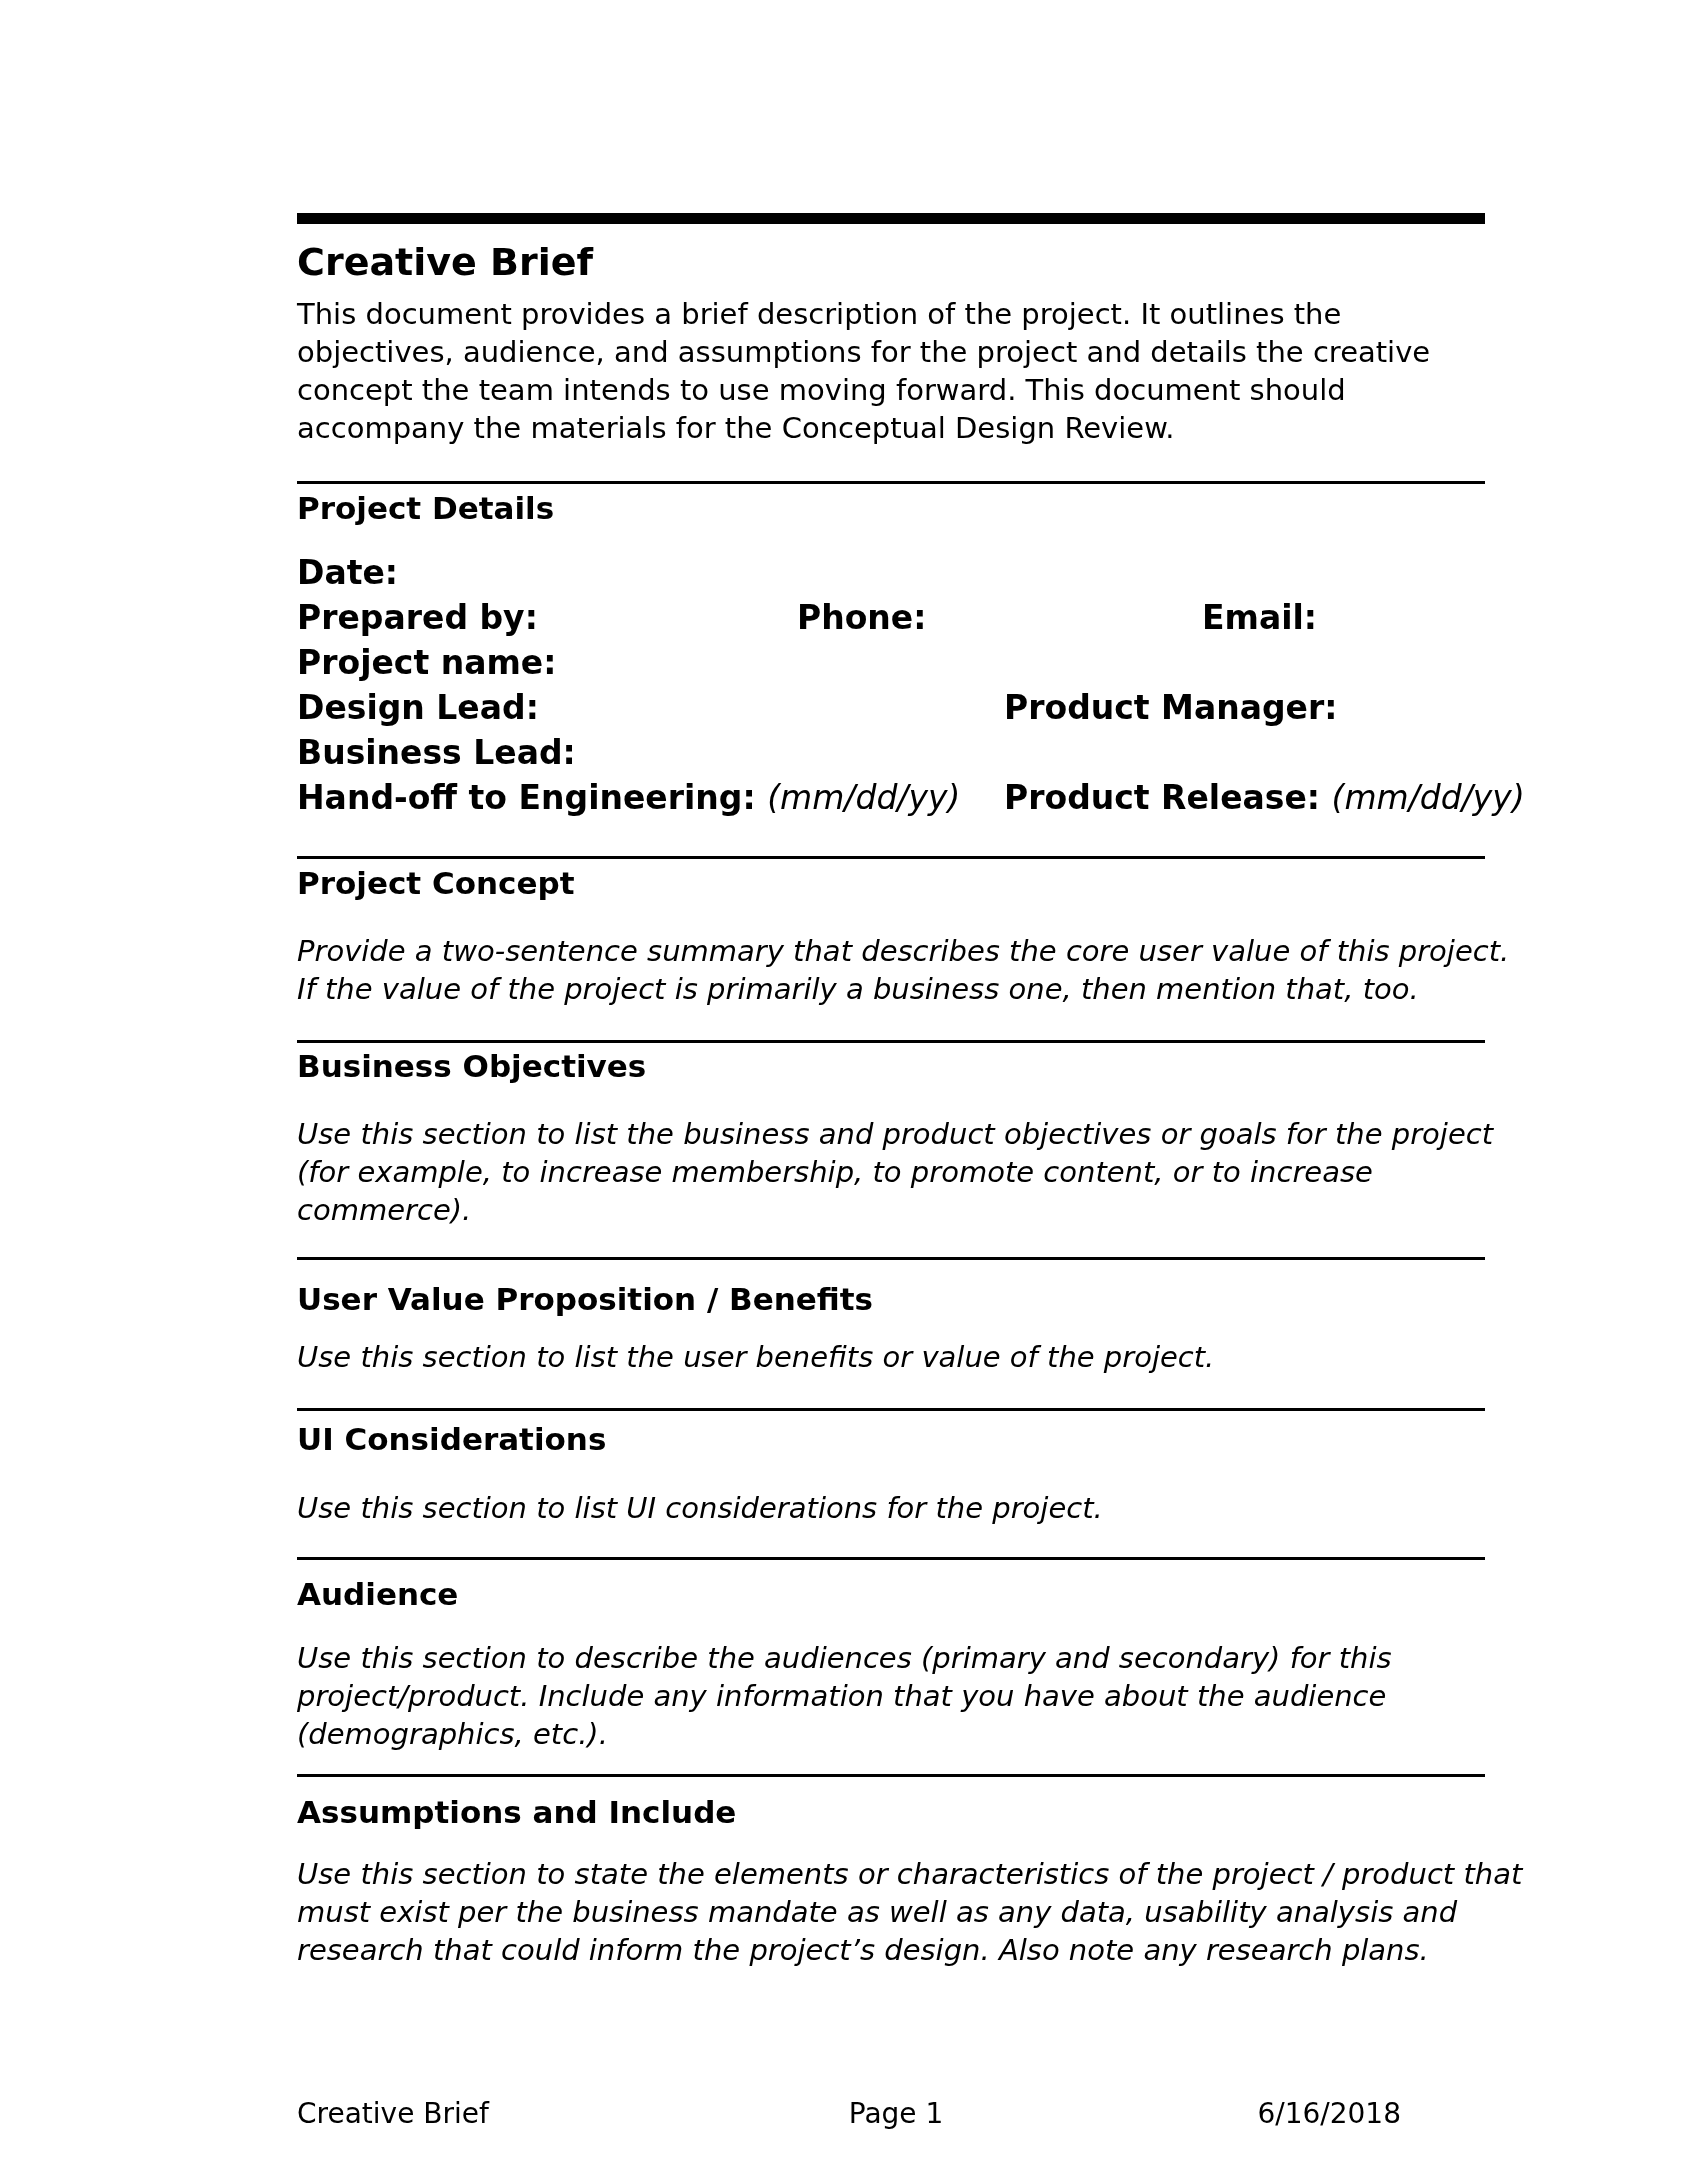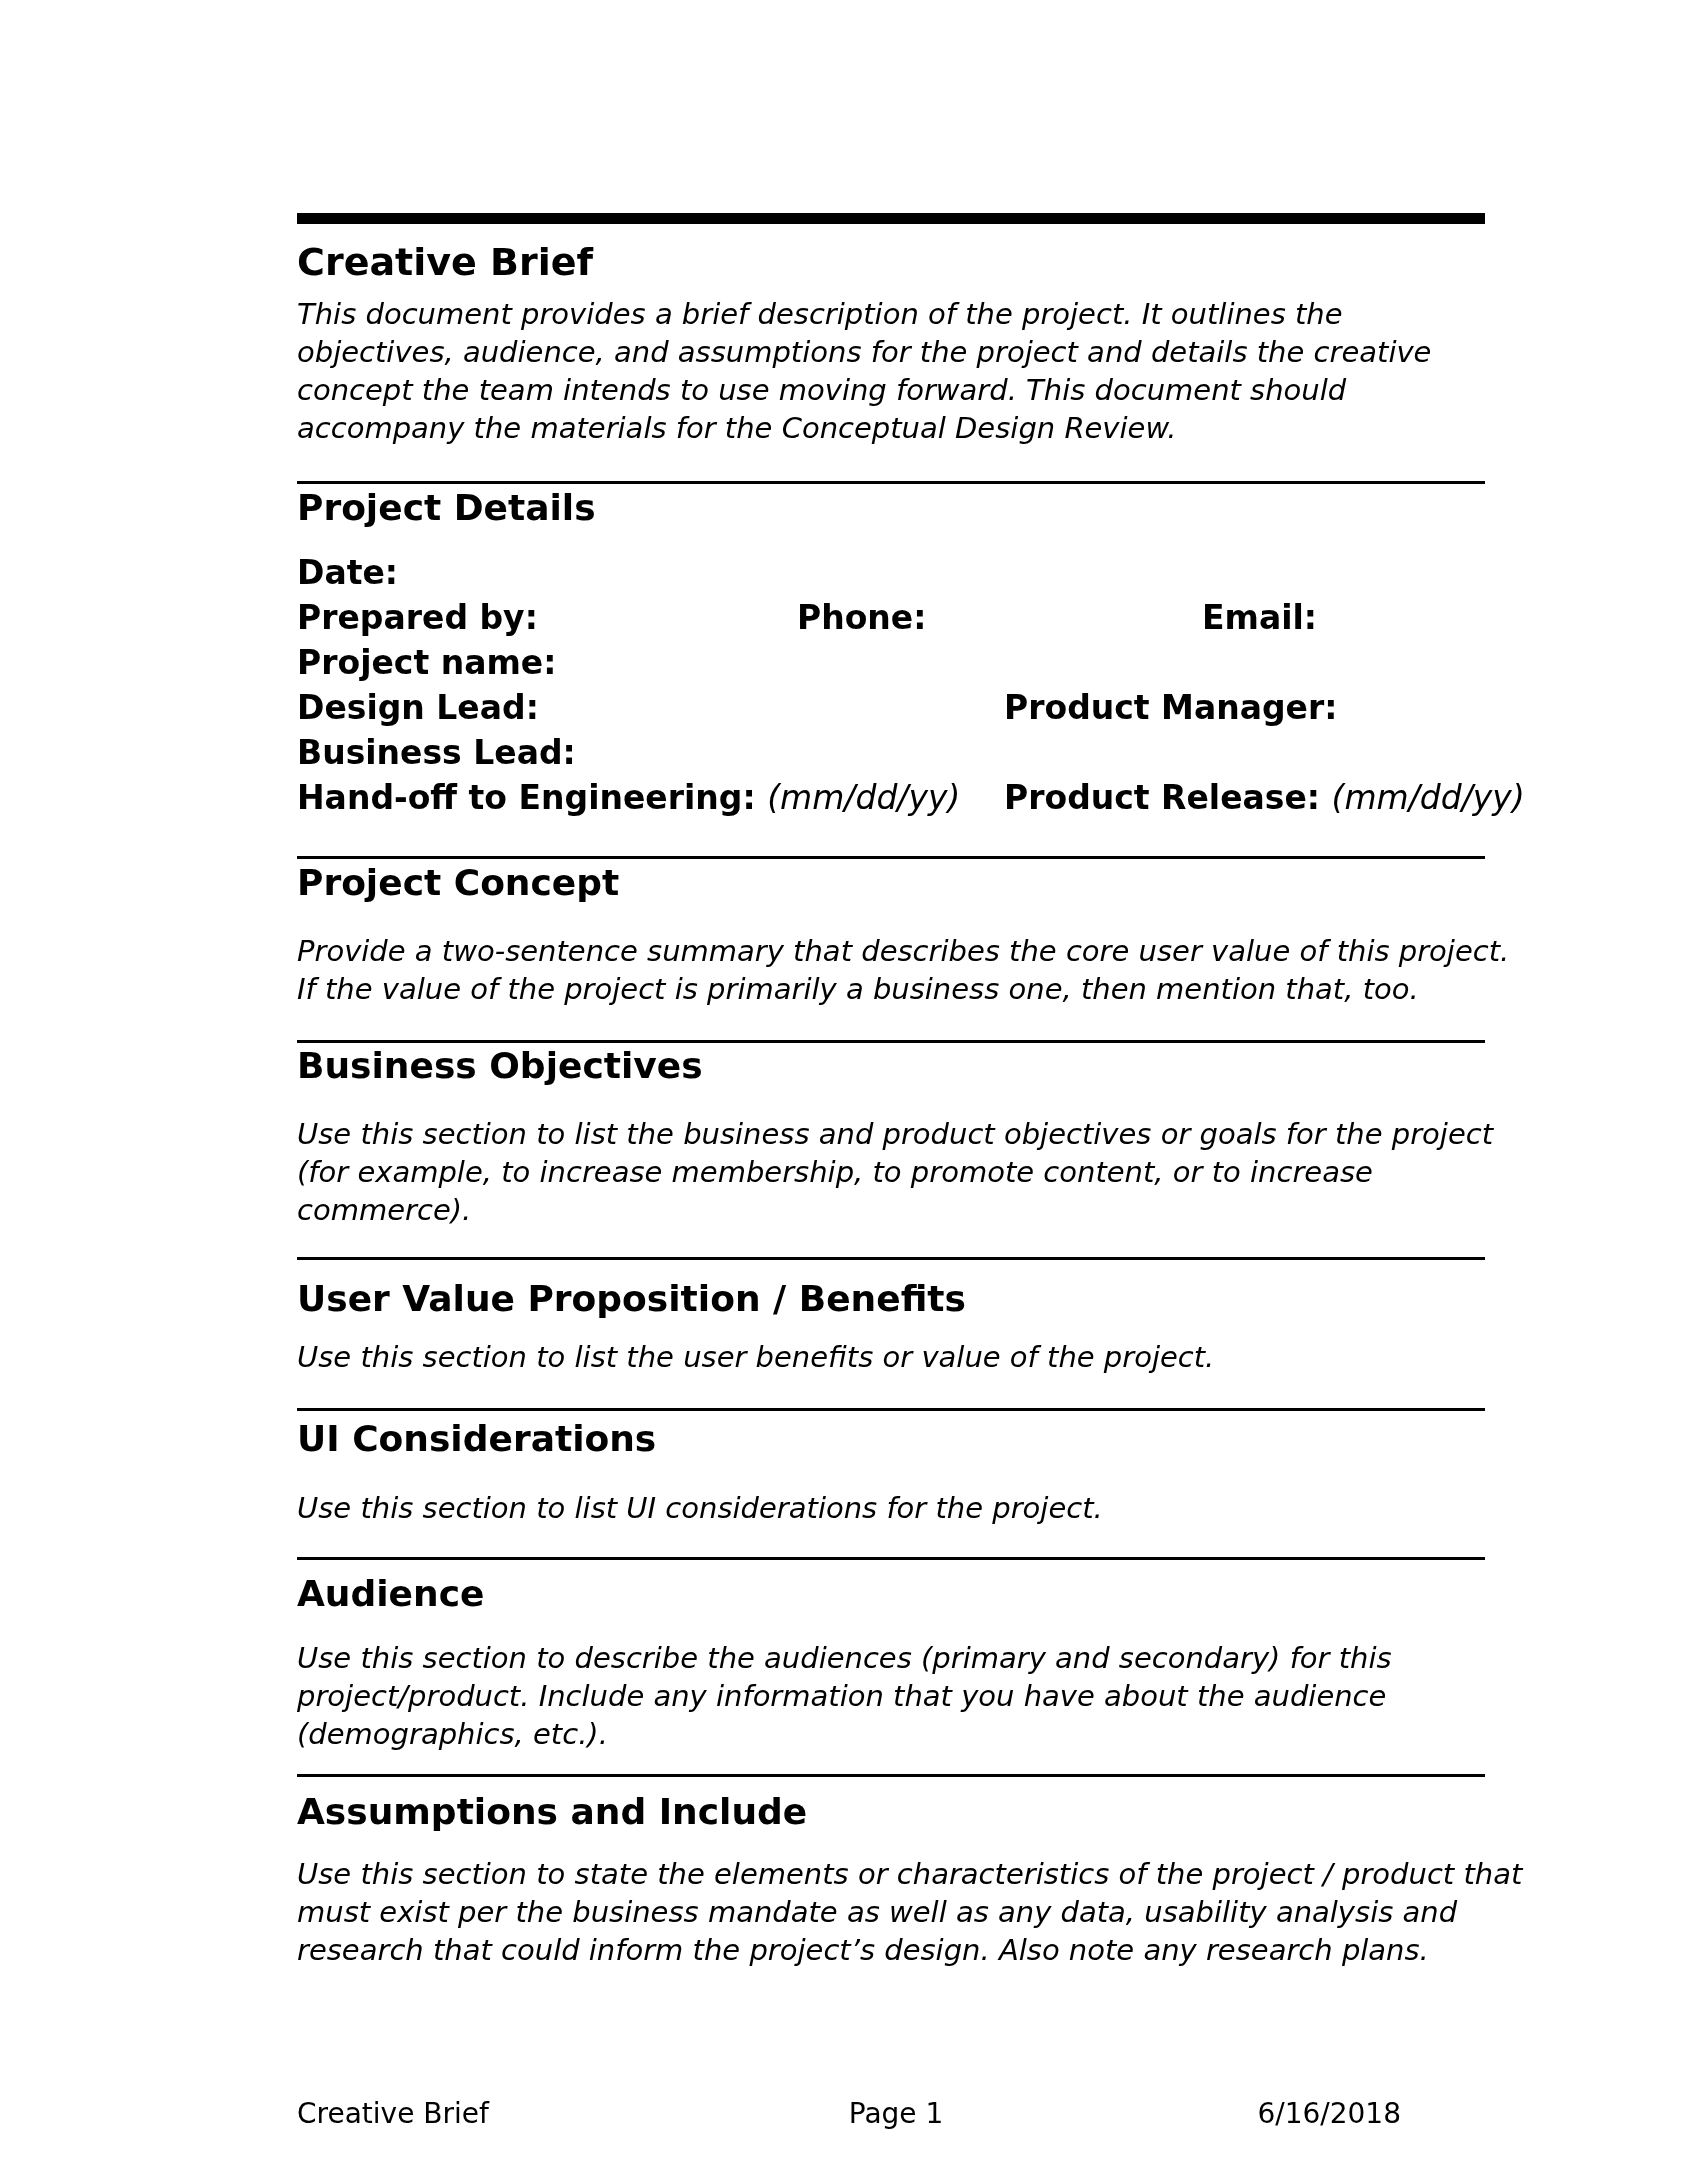--- a/index.html
+++ b/index.html
@@ -30,30 +30,29 @@
     width: 1188px; height: 3px;
     background: #000000;
   }
   .doc-title {
     font-size: 38px;
     font-weight: bold;
     line-height: 44px;
     white-space: pre;
   }
   .section-heading {
-    font-size: 36px;
+    font-size: 31px;
     font-weight: bold;
     line-height: 38px;
     white-space: pre;
   }
   .body-text {
     font-size: 29px;
     line-height: 38px;
     white-space: pre;
-    font-style: italic;
   }
   .italic { font-style: italic; }
   .details-rows { width: 1188px; }
   .detail-row {
     position: relative;
     height: 45px;
     font-size: 33px;
     line-height: 45px;
     white-space: pre;
   }

